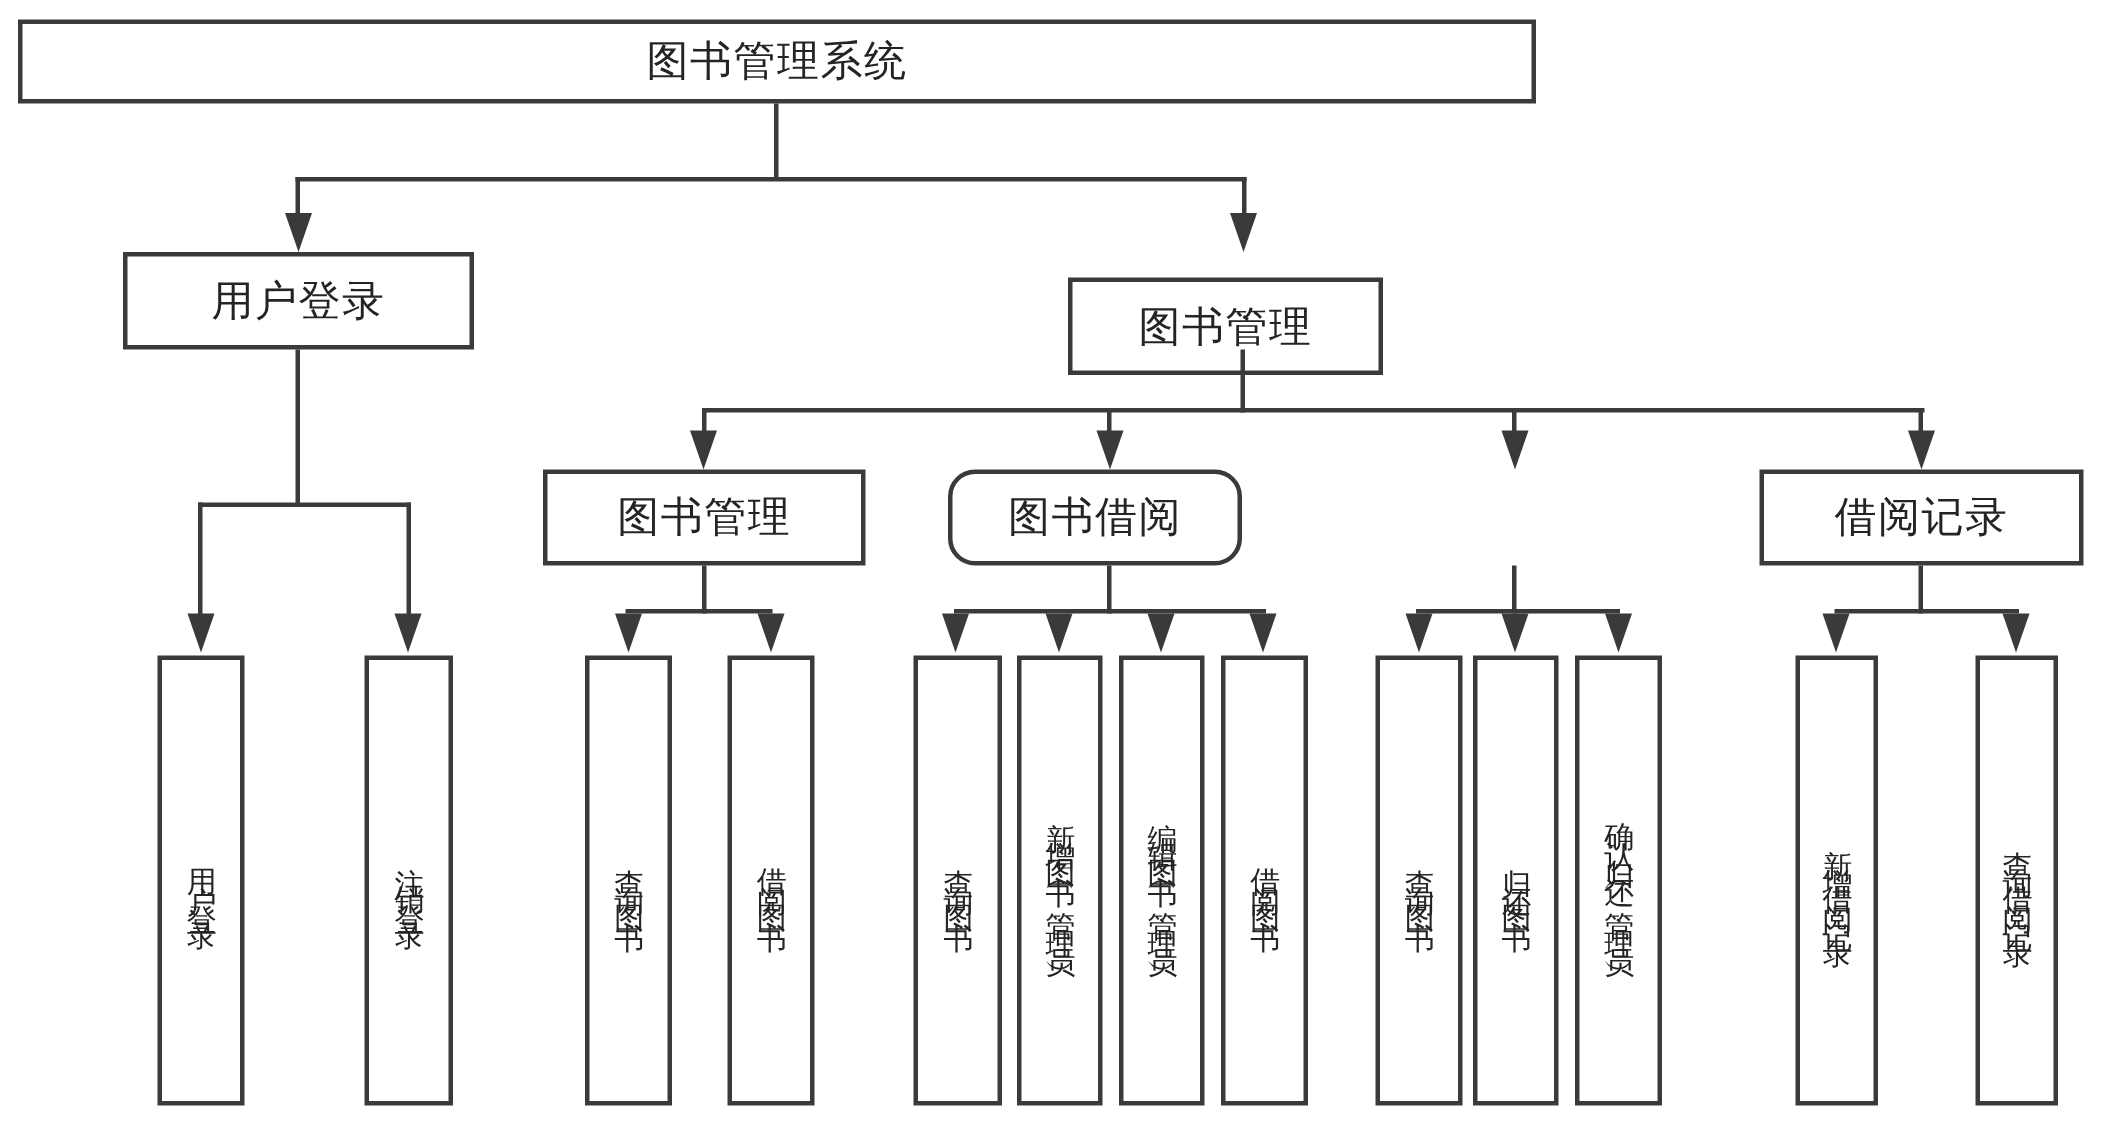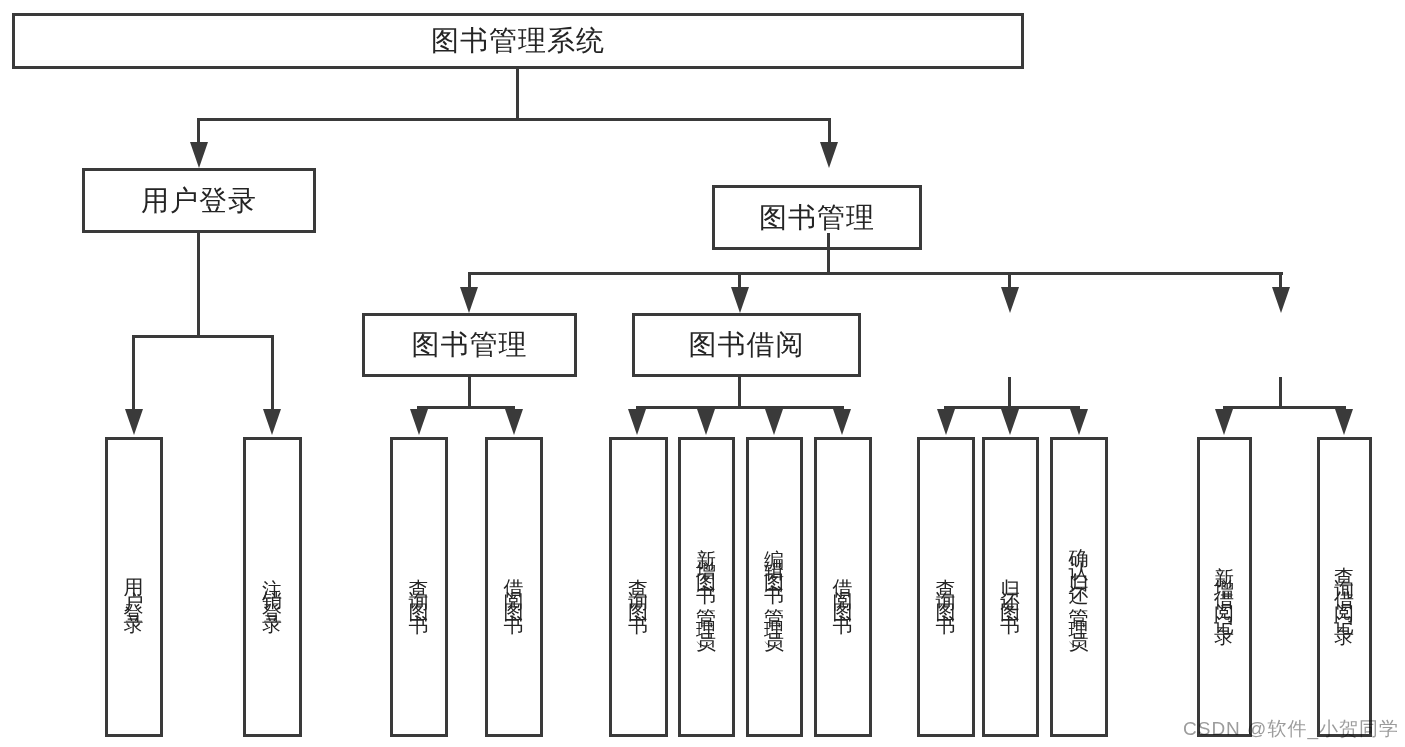--- a/index.html
+++ b/index.html
@@ -100,22 +100,25 @@
   <div class="vline" style="left:738px;top:272px;height:17px;"></div>
   <div class="arrow" style="left:731px;top:287px;"></div>
   <div class="vline" style="left:1008px;top:272px;height:17px;"></div>
   <div class="arrow" style="left:1001px;top:287px;"></div>
   <div class="vline" style="left:1279px;top:272px;height:17px;"></div>
   <div class="arrow" style="left:1272px;top:287px;"></div>
 
   <div class="box" style="left:362px;top:313px;width:215px;height:64px;">
     <span>图书管理</span>
   </div>
-  <div class="box" style="left:632px;top:313px;width:229px;height:64px;">
+  <div class="box" style="left:632px;top:313px;width:196px;height:64px;border-radius:18px;">
     <span>图书借阅</span>
+  </div>
+  <div class="box" style="left:1173px;top:313px;width:216px;height:64px;">
+    <span>借阅记录</span>
   </div>
 
   <div class="vline" style="left:468px;top:377px;height:32px;"></div>
   <div class="hline" style="left:417px;top:406px;width:98px;"></div>
   <div class="arrow" style="left:410px;top:409px;"></div>
   <div class="arrow" style="left:505px;top:409px;"></div>
 
   <div class="vline" style="left:738px;top:377px;height:32px;"></div>
   <div class="hline" style="left:636px;top:406px;width:208px;"></div>
   <div class="arrow" style="left:628px;top:409px;"></div>
@@ -171,15 +174,14 @@
     <span>确认归还（管理员）</span>
   </div>
 
   <div class="vbox" style="left:1197px;top:437px;width:55px;height:300px;">
     <span>新增借阅记录</span>
   </div>
   <div class="vbox" style="left:1317px;top:437px;width:55px;height:300px;">
     <span>查询借阅记录</span>
   </div>
 
-  <div class="watermark">CSDN @软件_小贺同学</div>
 
 </div>
 
 </body></html>

